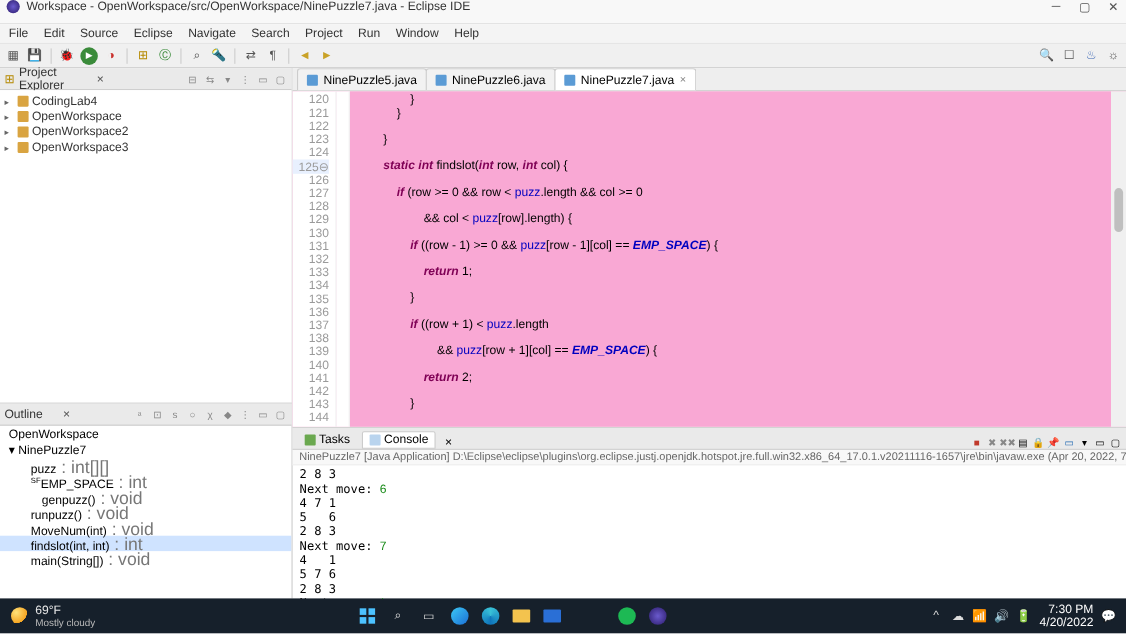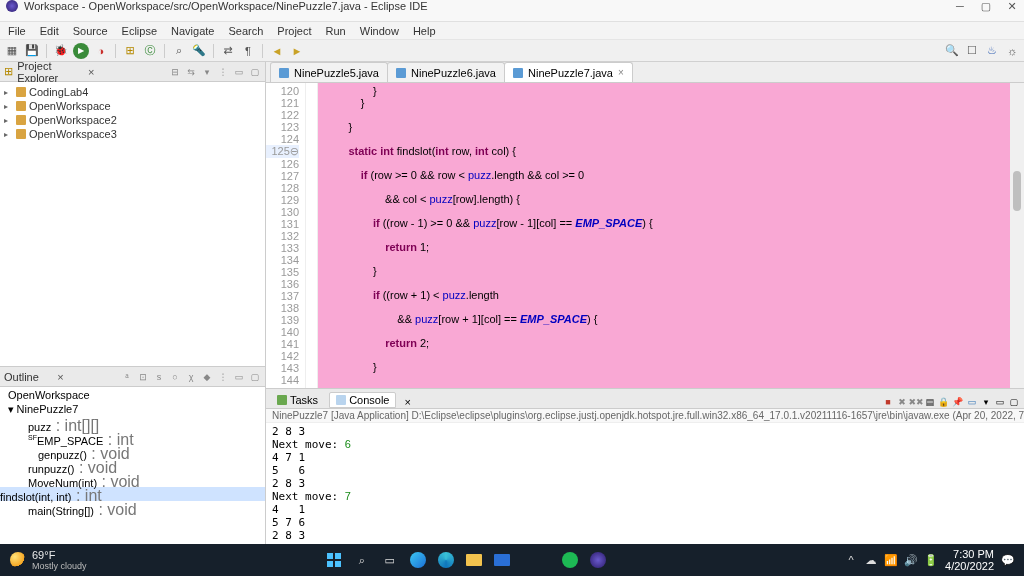--- a/index.html
+++ b/index.html
@@ -33,21 +33,21 @@
 .outtype { color:#777; font-size:16px; }
 .rightcol { flex:1; display:flex; flex-direction:column; min-width:0; }
 .tabrow { height:21px; display:flex; align-items:flex-end; background:#eee; border-bottom:1px solid #ccc; padding-left:4px; gap:0; }
 .tab { height:20px; display:flex; align-items:center; padding:0 8px; border:1px solid #ccc; border-bottom:none; background:#f2f2f2; margin-right:-1px; cursor:pointer; gap:5px; border-radius:3px 3px 0 0;}
 .tab.active { background:#fff; }
 .tab .fic { width:10px; height:10px; background:#5b9bd5; border-radius:1px; }
 .tab .tclose { color:#888; font-size:10px; cursor:pointer; }
 .editor { flex:1; display:flex; min-height:0; position:relative; background:#f9a8d4; }
 .gutter { width:40px; background:#fff; color:#9a9a9a; font-family:Consolas,monospace; font-size:11px; text-align:right; padding:2px 6px 0 0; border-right:1px solid #eee; }
 .code { flex:1; font-family:Consolas,monospace; font-size:11px; padding:2px 0 0 6px; white-space:pre; color:#000; overflow:auto; }
-.kw { color:#7f0055; font-weight:bold; }
+.kw { color:#7f0055; font-weight:bold;font-style:italic; }
 .fld { color:#0000c0; }
 .cnst { color:#0000c0; font-style:italic; font-weight:bold; }
 .scrollbarV { width:14px; background:#f0f0f0; display:flex; flex-direction:column; align-items:center; }
 .thumb { width:8px; background:#bfbfbf; border-radius:4px; }
 .bottompane { height:156px; border-top:1px solid #ccc; display:flex; flex-direction:column; }
 .bviewheader { height:20px; background:#eaeaea; border-bottom:1px solid #ccc; display:flex; align-items:flex-end; padding:0 4px; gap:8px; }
 .bviewheader .btabs { display:flex; gap:4px; }
 .btab { padding:1px 6px; border:1px solid transparent; cursor:pointer; display:flex; align-items:center; gap:3px;}
 .btab.active { background:#fff; border-color:#ccc; border-radius:2px 2px 0 0;}
 .conicons { display:flex; gap:2px; }
@@ -170,21 +170,21 @@
         <span class="mini">▢</span>
       </div>
       <div class="outree" id="outline-tree">
           <div class="node" style="padding-left:8px"><span class="nico" style="background:#b58900"></span> OpenWorkspace</div>
           <div class="node" style="padding-left:8px"><span class="exp">▾</span><span class="nico" style="background:#3a8b3a;border-radius:50%"></span> NinePuzzle7</div>
           <div class="node" style="padding-left: 28px;"><span class="nico" style="background:#c77d2b;border-radius:2px"></span> puzz<span class="outtype"> : int[][]</span></div>
           <div class="node" style="padding-left: 28px;"><span class="nico" style="background:#2b7d36;border-radius:2px"></span> <sup style="font-size:7px">SF</sup>EMP_SPACE<span class="outtype"> : int</span></div>
           <div class="node" style="padding-left: 28px; margin-left: 10px;"><span class="nico" style="background:#c77d2b;border-radius:2px"></span> genpuzz()<span class="outtype"> : void</span></div>
           <div class="node" style="padding-left: 28px;"><span class="nico" style="background:#c77d2b;border-radius:2px"></span> runpuzz()<span class="outtype"> : void</span></div>
           <div class="node" style="padding-left: 28px;"><span class="nico" style="background:#c77d2b;border-radius:2px"></span> MoveNum(int)<span class="outtype"> : void</span></div>
-          <div class="node sel" style=""><span class="nico" style="background:#c77d2b;border-radius:2px"></span> findslot(int, int)<span class="outtype"> : int</span></div>
+          <div class="node sel" style="padding-left: 28px;"><span class="nico" style="background:#c77d2b;border-radius:2px"></span> findslot(int, int)<span class="outtype"> : int</span></div>
           <div class="node" style="padding-left: 28px;"><span class="nico" style="background:#2b7d36;border-radius:2px"></span> main(String[])<span class="outtype"> : void</span></div>
         </div>
     </div>
   </div>
 
   <div class="rightcol">
     <div class="tabrow" id="tabrow">
         <div class="tab">
           <span class="fic"></span>
           <span>NinePuzzle5.java</span>

